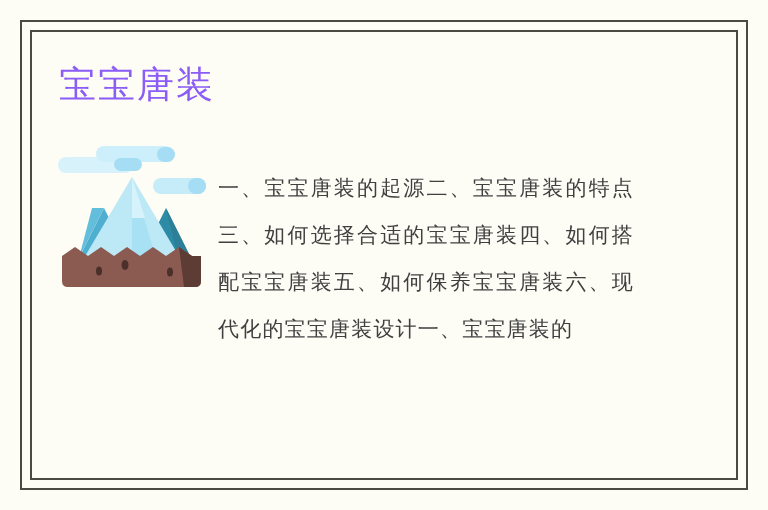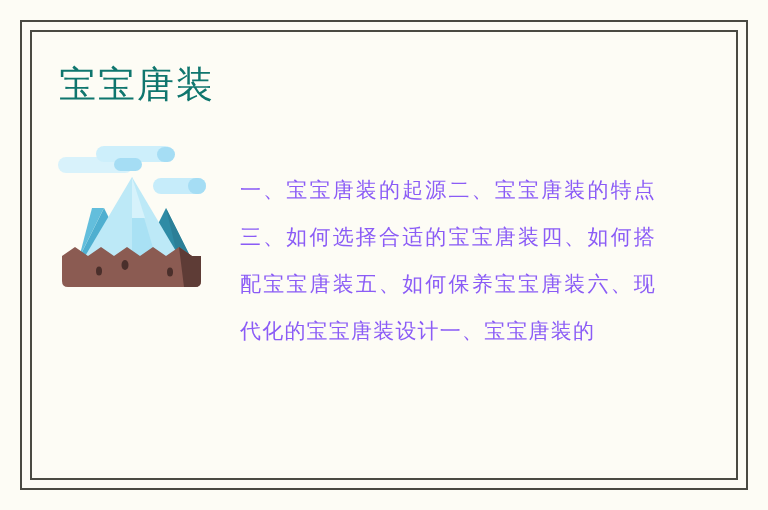--- a/index.html
+++ b/index.html
@@ -42,21 +42,21 @@
   }
 
   
   .page-title {
     position: absolute;
     left: 59px;
     top: 62px;
     font-size: 37px;
     line-height: 46px;
     letter-spacing: 2px;
-    color: #0f766e;
+    color: #8b5cf6;
     font-family: "Liberation Sans", "DejaVu Sans", sans-serif;
     font-weight: 400;
     white-space: nowrap;
   }
 
   
   .illustration {
     position: absolute;
     left: 57px;
     top: 144px;
@@ -65,27 +65,27 @@
   }
   .illustration svg {
     display: block;
     width: 149px;
     height: 149px;
   }
 
   
   .body-copy {
     position: absolute;
-    left: 240px;
+    left: 218px;
     top: 166px;
     width: 416px;
-    font-family: Liberation Sans, sans-serif;
+    font-family: Liberation Mono, monospace;
     font-size: 21px;
     line-height: 47px;
-    color: #8b5cf6;
+    color: #404040;
     text-align: justify;
     text-justify: inter-character;
     letter-spacing: 1.2px;
     word-break: break-all;
   }
 </style>
 </head>
 <body>
 
 <div id="page">

